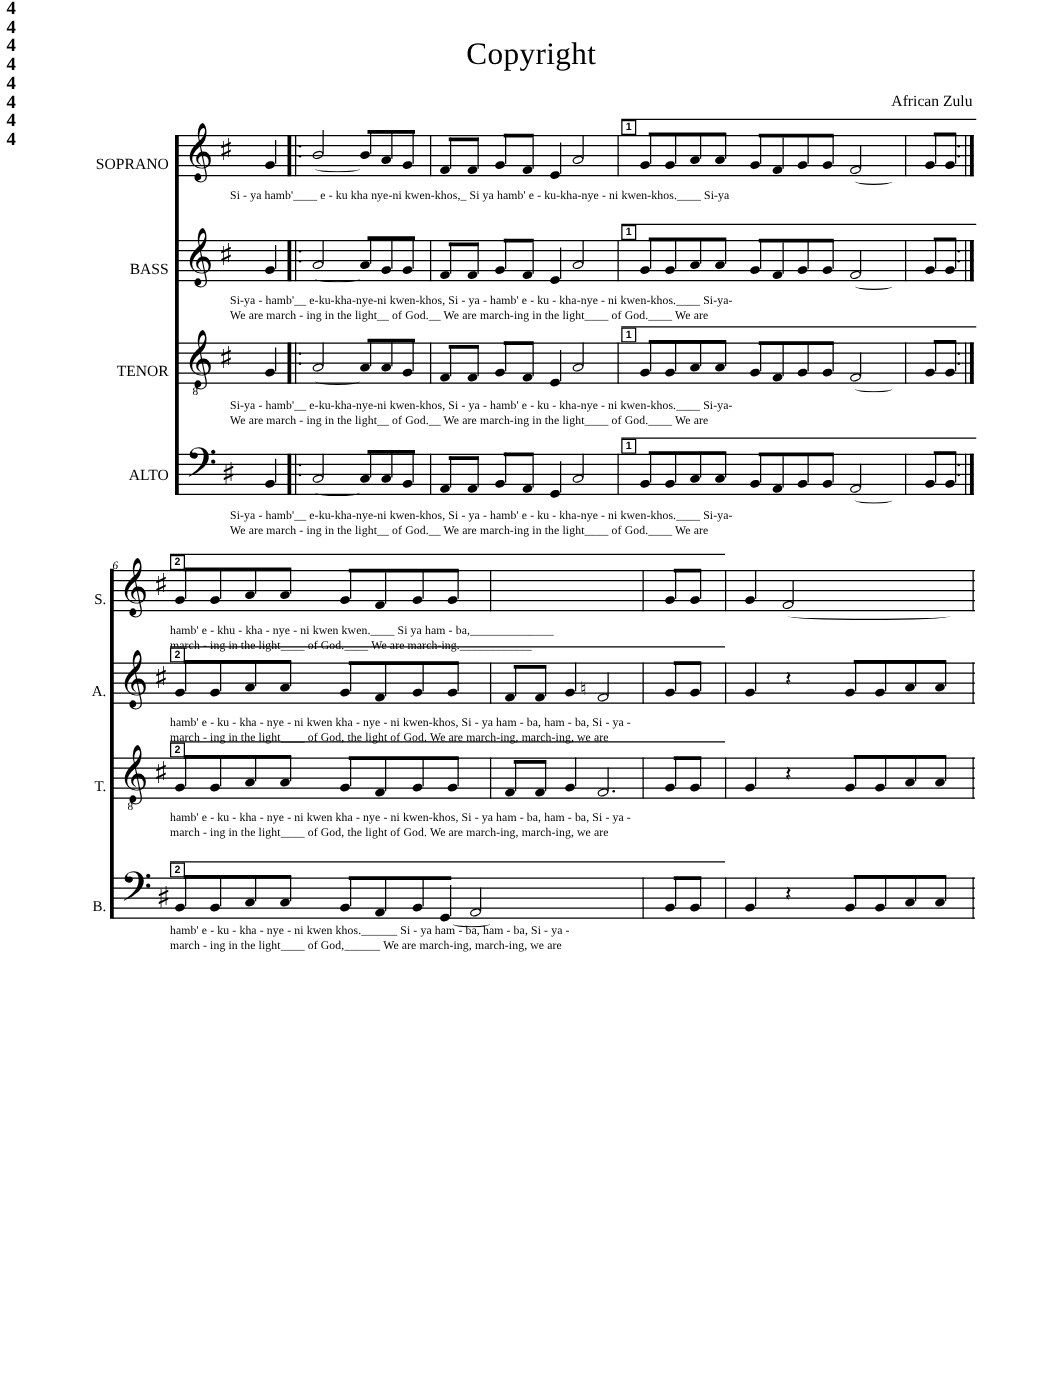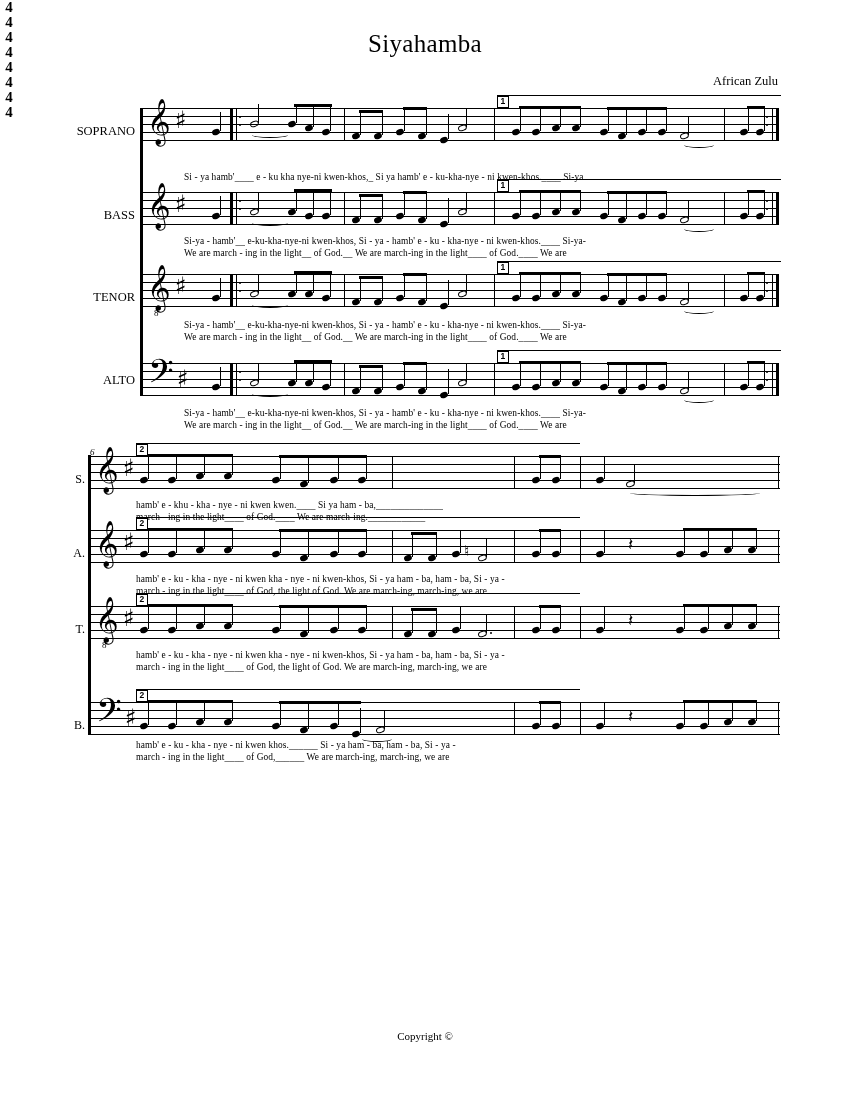--- a/index.html
+++ b/index.html
@@ -188,21 +188,21 @@
     position: absolute;
     height: 1px;
     background: #000;
   }
 </style>
 </head>
 <body>
 
 <div class="page">
 
-  <div class="title">Siyahamba</div>
+  <div class="title">Copyright</div>
   <div class="composer">African Zulu</div>
 
   <div class="system" style="left:0; top:0; width:850px; height:430px;">
 
     <div class="sysbracket" style="left:140px; top:108px; height:288px;"></div>
 
     <div class="partname" style="left:40px; top:124px; width:95px;">SOPRANO</div>
     <div class="stave" style="left:142px; top:108px; width:637px; height:33px;">
       <div class="line" style="top:0px;"></div>
       <div class="line" style="top:8px;"></div>
@@ -282,21 +282,21 @@
     <div class="stem" style="left:748px; top:107px; height:24px;"></div>
     <div class="nh" style="left:756px; top:129px;"></div>
     <div class="stem" style="left:764px; top:107px; height:24px;"></div>
     <div class="beam" style="left:747px; top:106px; width:18px;"></div>
 
     <div class="flagdot" style="left:766px; top:116px;"></div>
     <div class="flagdot" style="left:766px; top:124px;"></div>
     <div class="barline" style="left:772px; top:108px; height:33px;"></div>
     <div class="barline thick" style="left:776px; top:108px; height:33px;"></div>
 
-    <div class="lyricline" style="left:184px; top:152px;margin-top:20px;">Si - ya   hamb'____  e - ku kha   nye-ni kwen-khos,_  Si      ya      hamb' e - ku-kha-nye - ni   kwen-khos.____         Si-ya</div>
+    <div class="lyricline" style="left:184px; top:152px;">Si - ya   hamb'____  e - ku kha   nye-ni kwen-khos,_  Si      ya      hamb' e - ku-kha-nye - ni   kwen-khos.____         Si-ya</div>
 
     <div class="partname" style="left:40px; top:208px; width:95px;">BASS</div>
     <div class="stave" style="left:142px; top:192px; width:637px; height:33px;">
       <div class="line" style="top:0px;"></div>
       <div class="line" style="top:8px;"></div>
       <div class="line" style="top:16px;"></div>
       <div class="line" style="top:24px;"></div>
       <div class="line" style="top:32px;"></div>
     </div>
     <div class="glyph clef-treble" style="left:147px; top:185px;">𝄞</div>
@@ -777,14 +777,13 @@
     <div class="stem" style="left:732px; top:701px; height:20px;"></div>
     <div class="nh" style="left:748px; top:719px;"></div>
     <div class="stem" style="left:756px; top:701px; height:20px;"></div>
     <div class="beam" style="left:683px; top:700px; width:74px;"></div>
     <div class="barline" style="left:778px; top:702px; height:33px;"></div>
 
     <div class="lyricline" style="left:136px; top:740px;">hamb'  e - ku - kha - nye - ni   kwen   khos.______                                 Si  -  ya      ham - ba,      ham - ba,   Si - ya -</div>
     <div class="lyricline" style="left:136px; top:752px;">march - ing    in    the    light____   of    God,______                                 We    are     march-ing,     march-ing,  we  are</div>
   </div>
 
-  <div class="copyright">Copyright ©</div>
 </div>
 
 </body></html>

